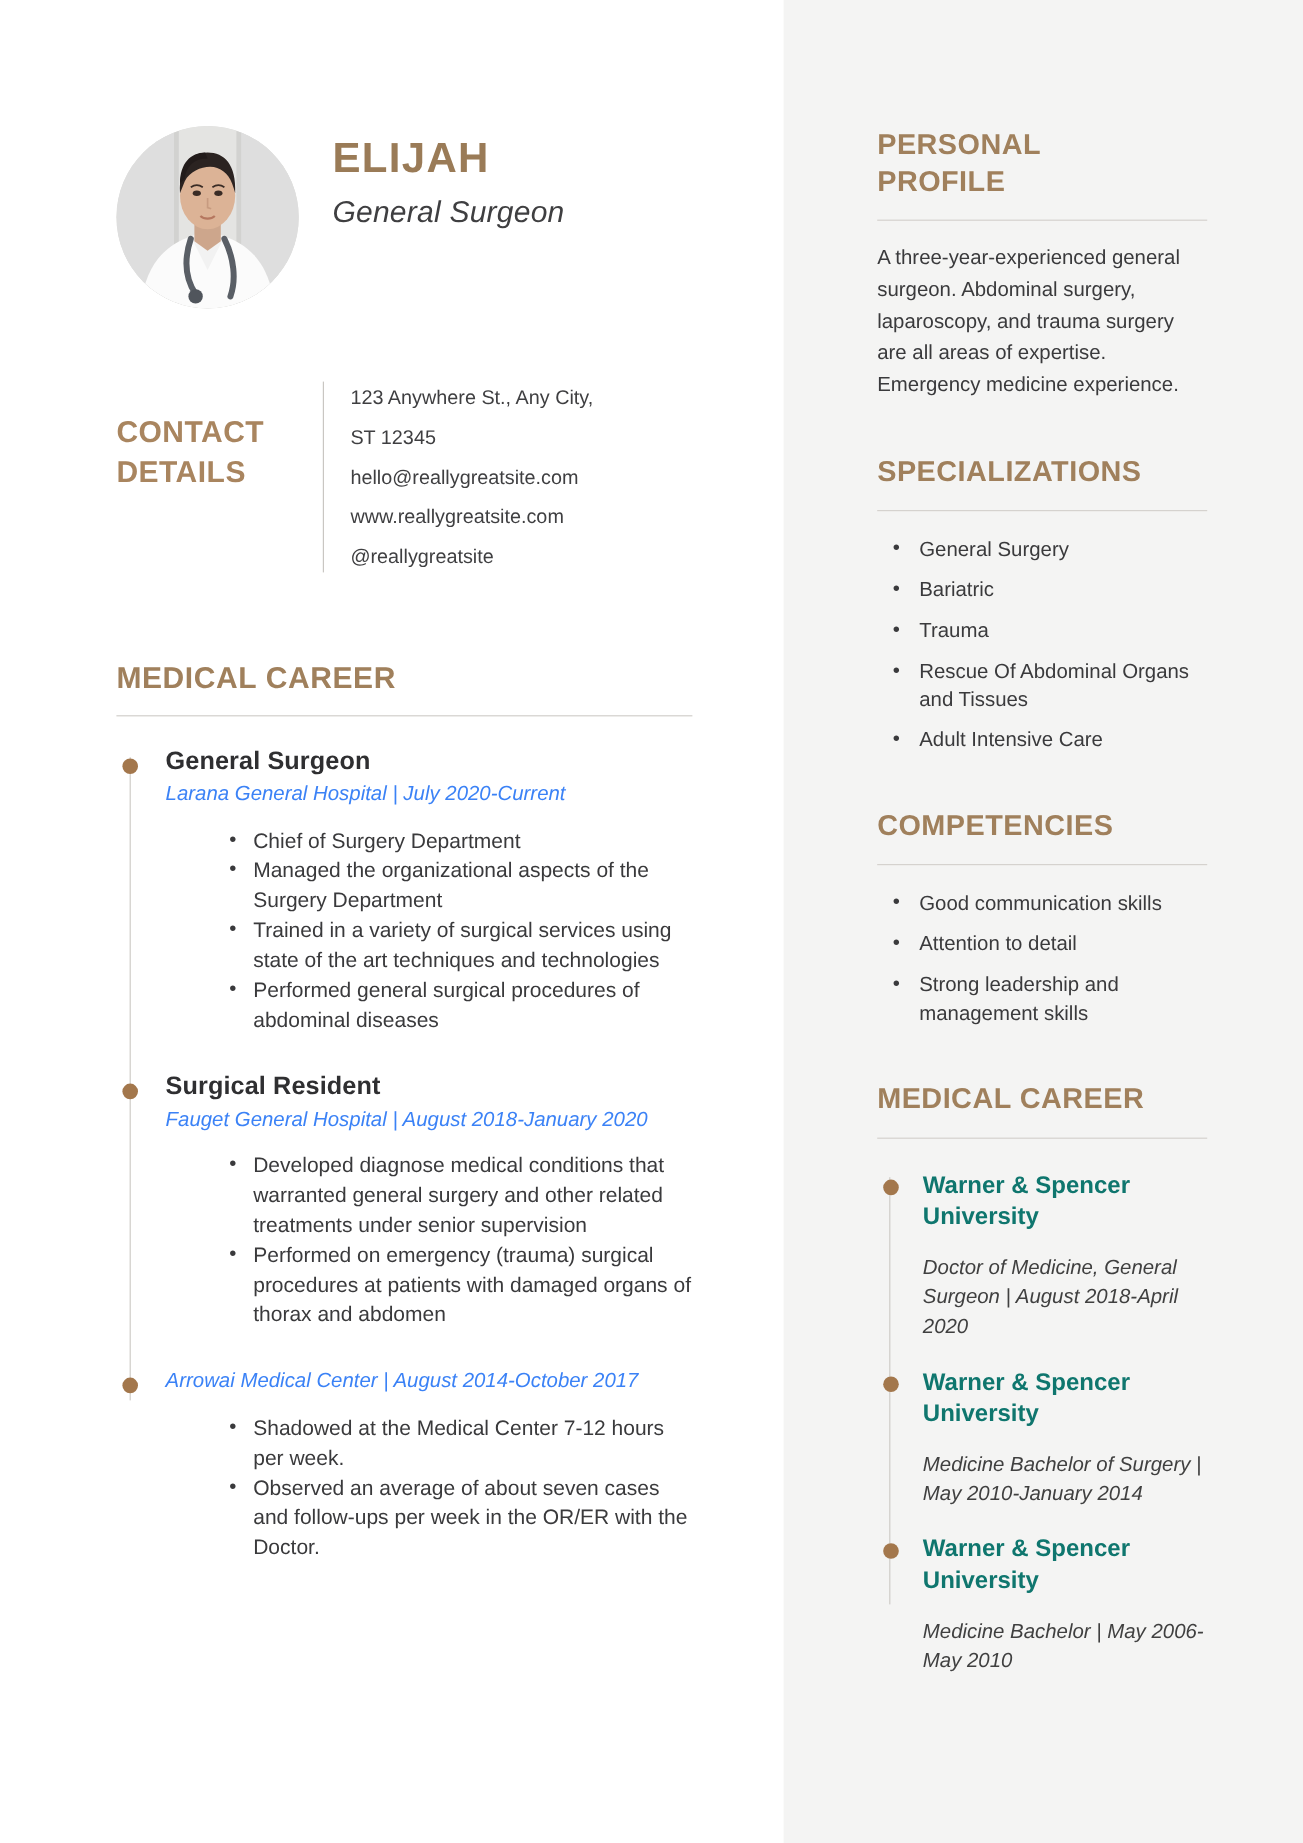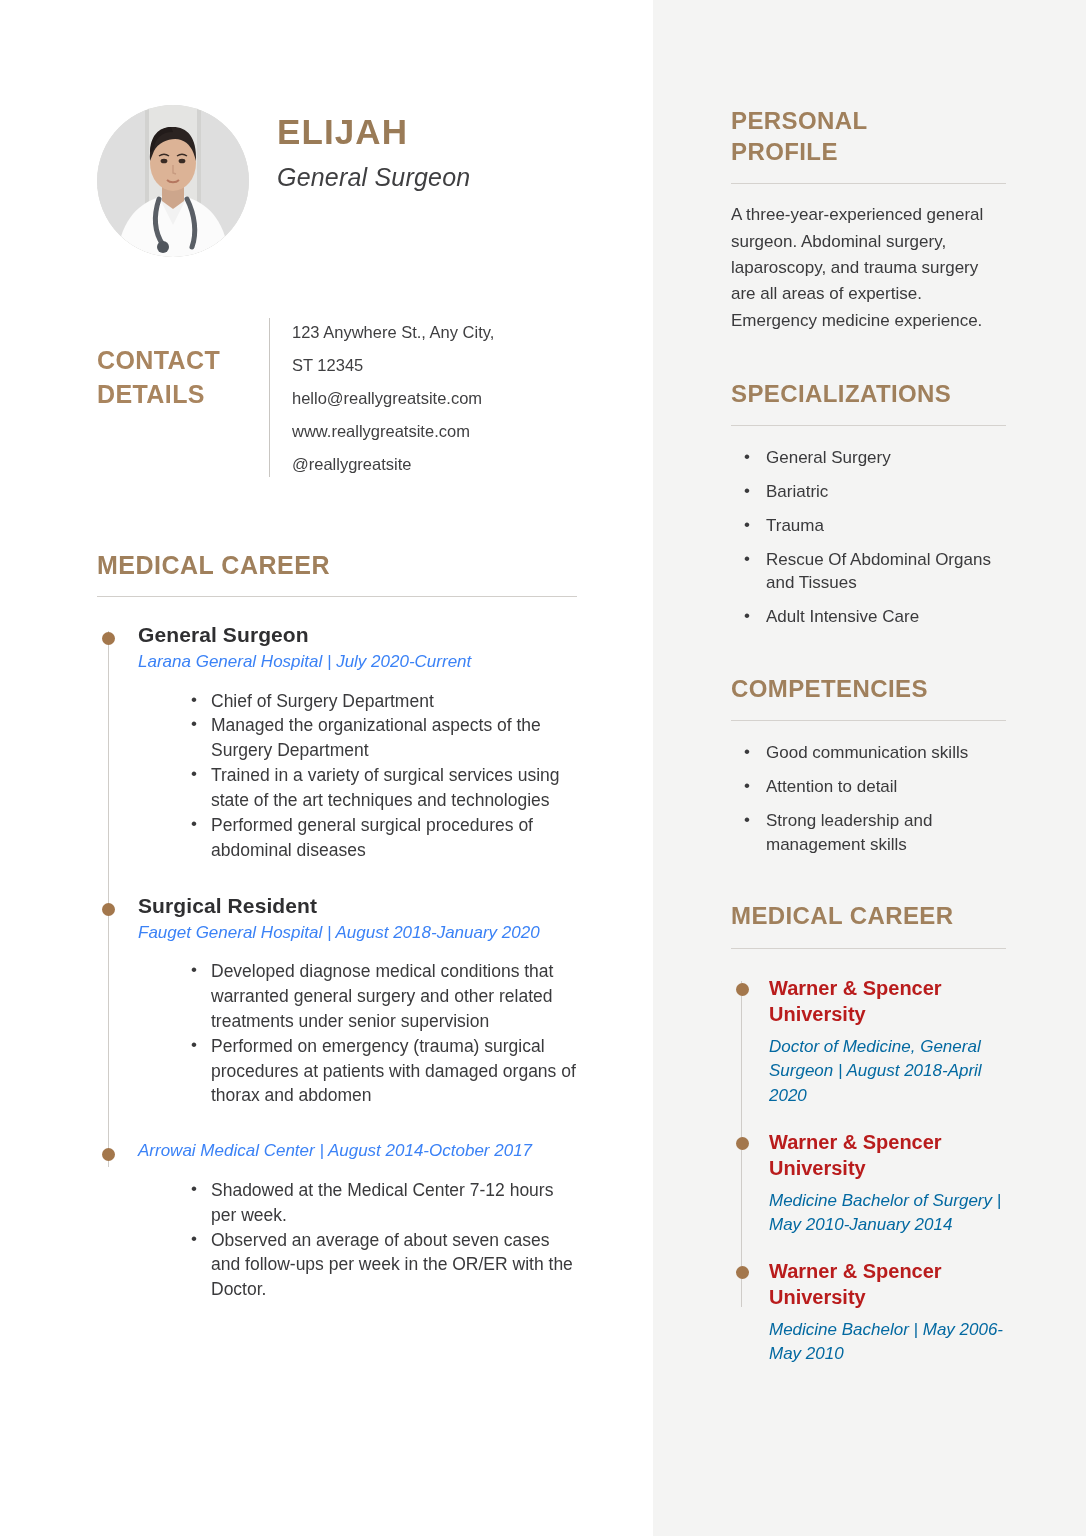--- a/index.html
+++ b/index.html
@@ -118,24 +118,24 @@
   .edu-timeline::before {
     content:""; position:absolute; left:10px; top:6px; bottom:60px;
     width:1px; background:#cfccc8;
   }
   .edu-item { position:relative; margin-bottom:20px; }
   .edu-item:last-child { margin-bottom:0; }
   .edu-dot {
     position:absolute; left:-33px; top:8px;
     width:13px; height:13px; border-radius:50%; background:#a3774c;
   }
-  .edu-title { font-size:20px; font-weight:bold; color:#b91c1c; line-height:1.3; }
+  .edu-title { font-size:20px; font-weight:bold; color:#0f766e; line-height:1.3; }
   .edu-sub {
-    font-size:17px; font-style:italic; color:#0369a1;
-    line-height:1.45; margin-top:8px;
+    font-size:17px; font-style:italic; color:#404040;
+    line-height:1.45; margin-top:18px;
   }
 </style>
 </head>
 <body>
 
 <div id="page">
 
   <div id="sidebar-panel"></div>
 
   <div id="left-col">

